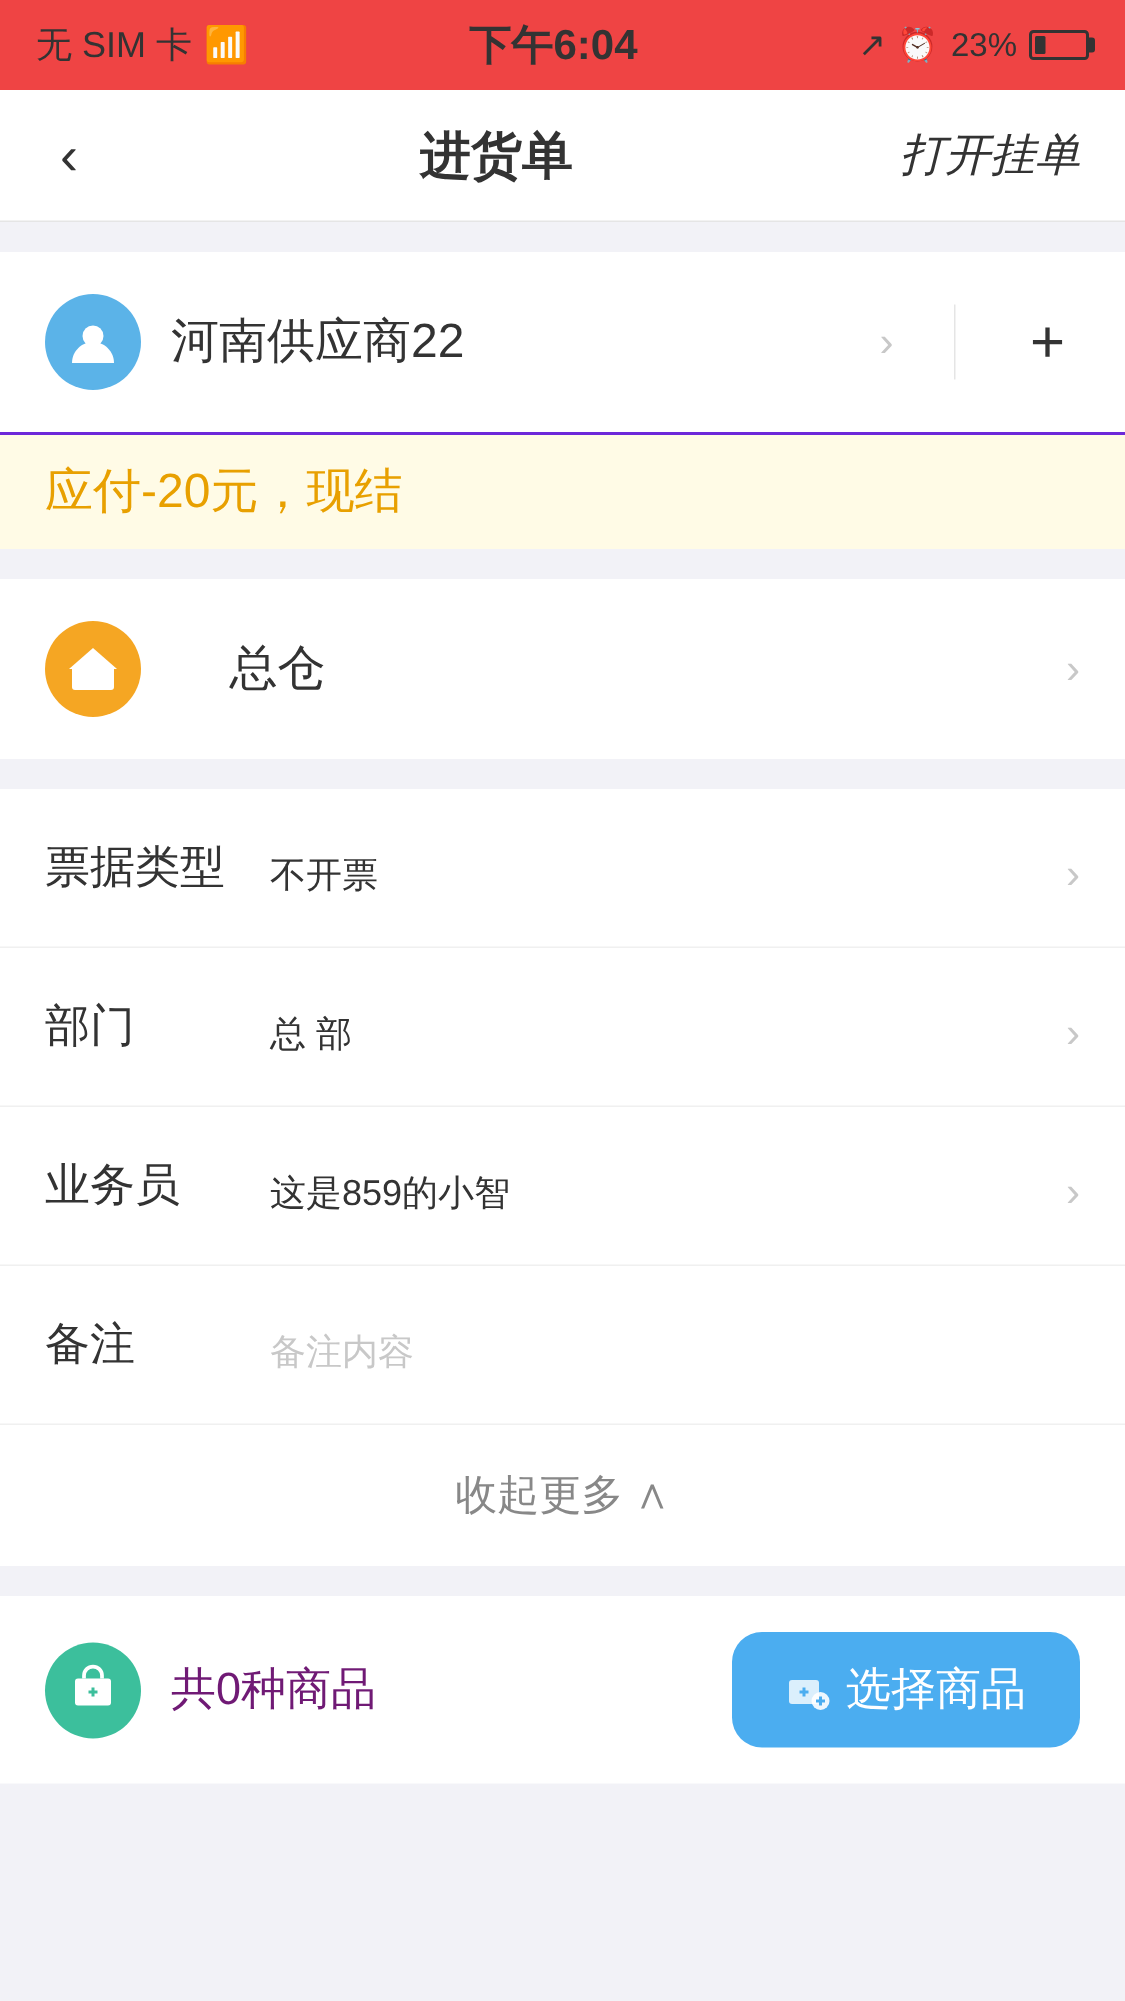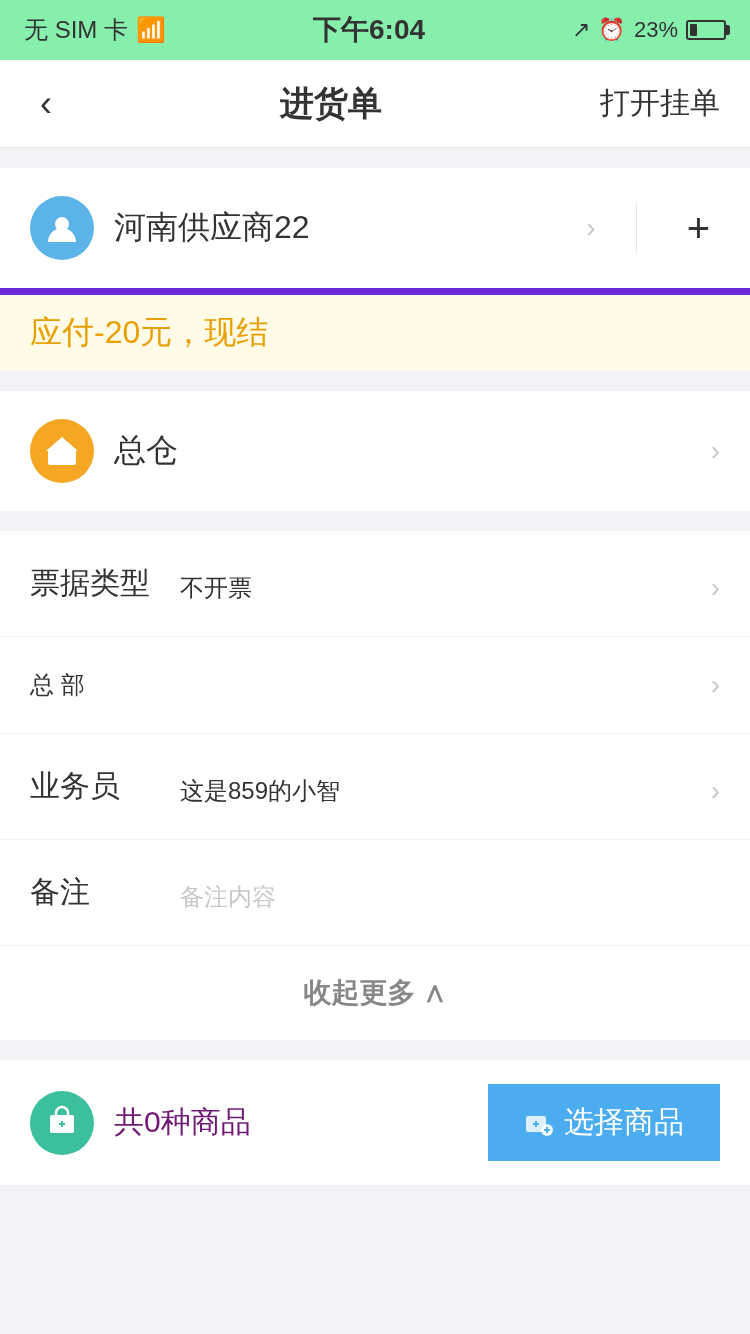--- a/index.html
+++ b/index.html
@@ -10,21 +10,21 @@
       background: #f2f2f7;
       font-family: -apple-system, "PingFang SC", "Microsoft YaHei", sans-serif;
       font-size: 28px;
       color: #333;
     }
 
     
     .status-bar {
       width: 750px;
       height: 60px;
-      background: #86efac;
+      background: #ef4444;
       display: flex;
       align-items: center;
       justify-content: space-between;
       padding: 0 24px;
       font-size: 24px;
       color: #333;
     }
     .status-left { display: flex; align-items: center; gap: 8px; }
     .status-center { font-size: 28px; font-weight: 700; }
     .status-right { display: flex; align-items: center; gap: 8px; font-size: 22px; }
@@ -48,41 +48,42 @@
     }
     .nav-title {
       font-size: 34px;
       font-weight: 600;
       color: #333;
     }
     .nav-action {
       font-size: 30px;
       color: #333;
       cursor: pointer;
+      font-style: italic;
     }
 
     
     .section-gap {
       height: 20px;
       background: #f2f2f7;
     }
 
     
     .card {
       background: #fff;
       margin-bottom: 0;
     }
 
     
     .supplier-row {
       background: #fff;
       display: flex;
       align-items: center;
       padding: 28px 30px;
-      border-bottom: 7px solid #6d28d9;
+      border-bottom: 2px solid #6d28d9;
       gap: 20px;
     }
     .supplier-avatar {
       width: 64px;
       height: 64px;
       border-radius: 50%;
       background: #5bb3e8;
       display: flex;
       align-items: center;
       justify-content: center;
@@ -134,20 +135,21 @@
       background: #f5a623;
       display: flex;
       align-items: center;
       justify-content: center;
       flex-shrink: 0;
     }
     .warehouse-name {
       flex: 1;
       font-size: 32px;
       color: #333;
+      margin-left: 39px;
     }
     .chevron-right {
       color: #c8c8c8;
       font-size: 28px;
     }
 
     
     .form-row {
       background: #fff;
       display: flex;
@@ -176,21 +178,20 @@
       display: flex;
       align-items: center;
       justify-content: center;
       padding: 28px 30px;
       border-top: 1px solid #f0f0f0;
       cursor: pointer;
     }
     .collapse-text {
       font-size: 28px;
       color: #888;
-      font-weight: bold;
     }
 
     
     .product-bar {
       background: #fff;
       margin-top: 20px;
       display: flex;
       align-items: center;
       padding: 24px 30px;
       gap: 20px;
@@ -208,21 +209,21 @@
     .product-count {
       flex: 1;
       font-size: 30px;
       color: #701a75;
     }
     .select-btn {
       background: #4badf0;
       color: #fff;
       font-size: 30px;
       padding: 18px 36px;
-      border-radius: 0;
+      border-radius: 20px;
       display: flex;
       align-items: center;
       gap: 10px;
       cursor: pointer;
     }
     .battery {
       width: 40px;
       height: 20px;
       border: 2px solid #333;
       border-radius: 3px;
@@ -312,20 +313,21 @@
 
 <div class="section-gap"></div>
 
 <div class="card">
   <div class="form-row" style="border-top: none;">
     <span class="form-label">票据类型</span>
     <span class="form-value">不开票</span>
     <span class="chevron-right">›</span>
   </div>
   <div class="form-row">
+    <span class="form-label">部门</span>
     <span class="form-value">总 部</span>
     <span class="chevron-right">›</span>
   </div>
   <div class="form-row">
     <span class="form-label">业务员</span>
     <span class="form-value">这是859的小智</span>
     <span class="chevron-right">›</span>
   </div>
   <div class="form-row">
     <span class="form-label">备注</span>

